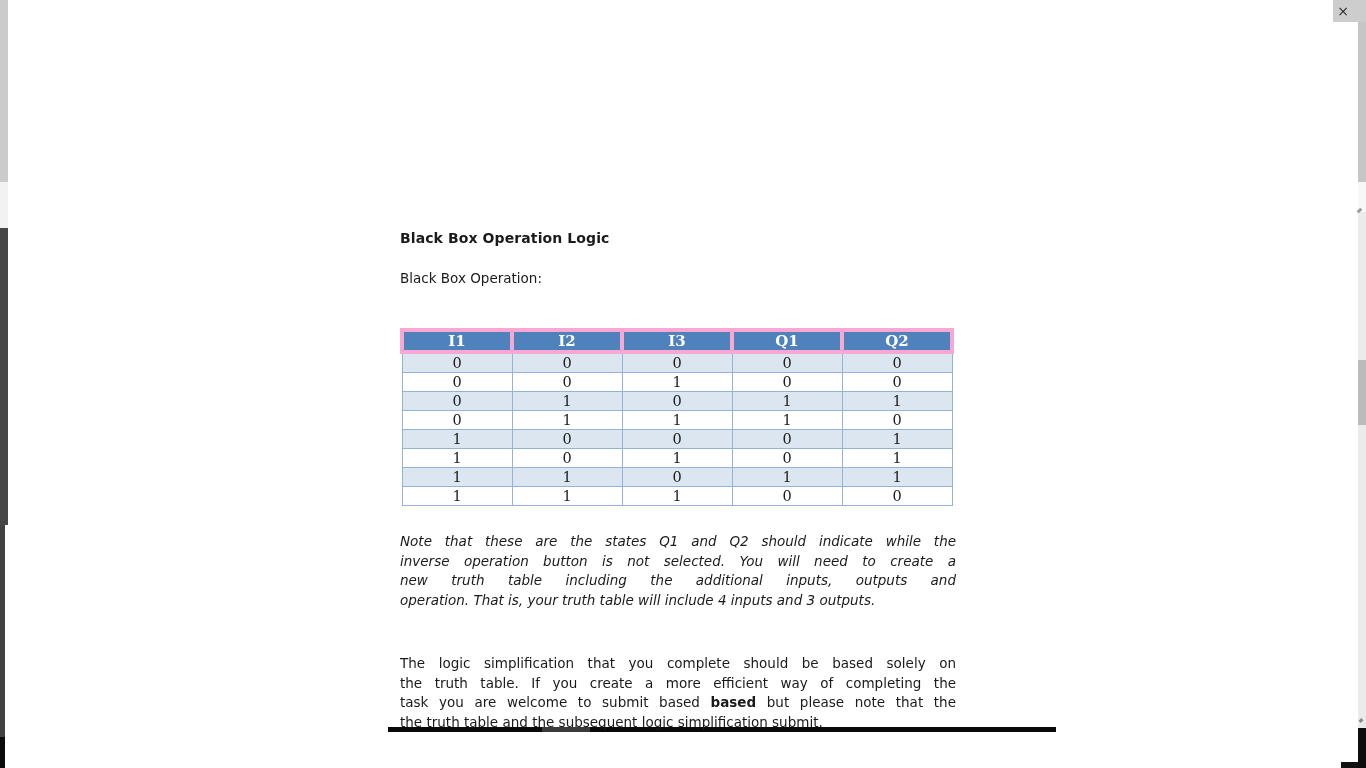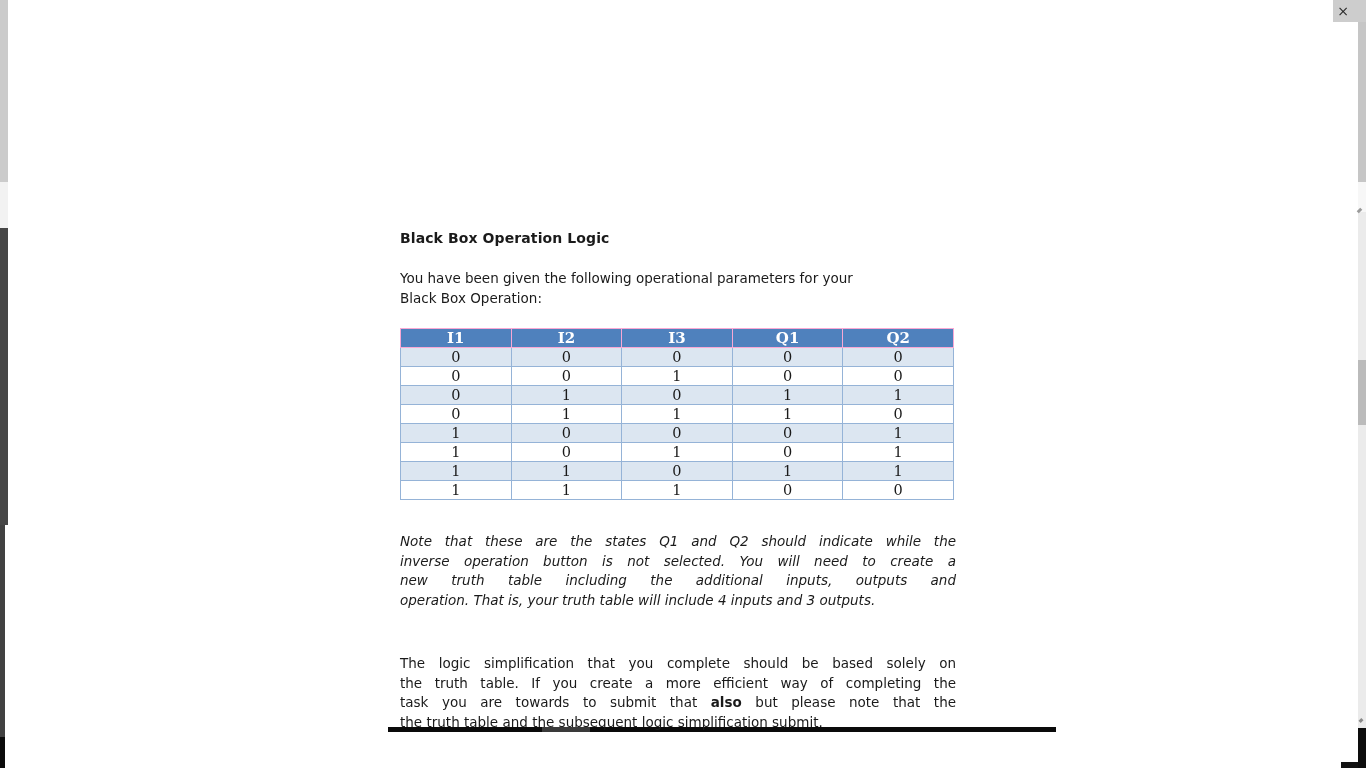--- a/index.html
+++ b/index.html
@@ -58,21 +58,21 @@
   .b { font-weight: bold; }
 
   table.truth {
     position: absolute; left: 400px; top: 328px; width: 554px;
     border-collapse: collapse; table-layout: fixed;
     font-family: "DejaVu Serif", "Liberation Serif", serif;
     font-size: 14.5px; text-align: center; color: #1a1a1a;
   }
   table.truth th {
     background: #4f81bd; color: #ffffff; font-weight: bold;
-    height: 19px; padding: 0; border: 1px solid #f9a8d4;
+    height: 19px; padding: 0; border: 4px solid #f9a8d4;
     font-size: 15px;
   }
   table.truth td {
     height: 18px; padding: 0; line-height: 18px;
     border: 1px solid #95b3d7; background: #ffffff;
   }
   table.truth tr.shade td { background: #dce6f1; }
 </style>
 </head>
 <body>
@@ -97,21 +97,20 @@
 <div class="abs mini-glyph-2"></div>
 <div class="abs corner-black"></div>
 
 <div class="abs hscroll-track">
   <div class="hscroll-thumb"></div>
 </div>
 
 <div class="abs doc-title">Black Box Operation Logic</div>
 
 <div class="abs para p-intro">
-  <div class="line plain">You have been given the following operational parameters for your</div>
   <div class="line plain">Black Box Operation:</div>
 </div>
 
 <table class="truth">
   <thead>
     <tr>
       <th>I1</th>
       <th>I2</th>
       <th>I3</th>
       <th>Q1</th>
@@ -181,15 +180,15 @@
 <div class="abs para p-note">
   <div class="line">Note that these are the states Q1 and Q2 should indicate while the</div>
   <div class="line">inverse operation button is not selected. You will need to create a</div>
   <div class="line">new truth table including the additional inputs, outputs and</div>
   <div class="line plain">operation. That is, your truth table will include 4 inputs and 3 outputs.</div>
 </div>
 
 <div class="abs para p-logic">
   <div class="line">The logic simplification that you complete should be based solely on</div>
   <div class="line">the truth table. If you create a more efficient way of completing the</div>
-  <div class="line"><span>task you are towards to submit that </span><span class="b">also</span><span> but please note that the</span></div>
+  <div class="line"><span>task you are welcome to submit based </span><span class="b">based</span><span> but please note that the</span></div>
   <div class="line plain">the truth table and the subsequent logic simplification submit.</div>
 </div>
 
 </body></html>

